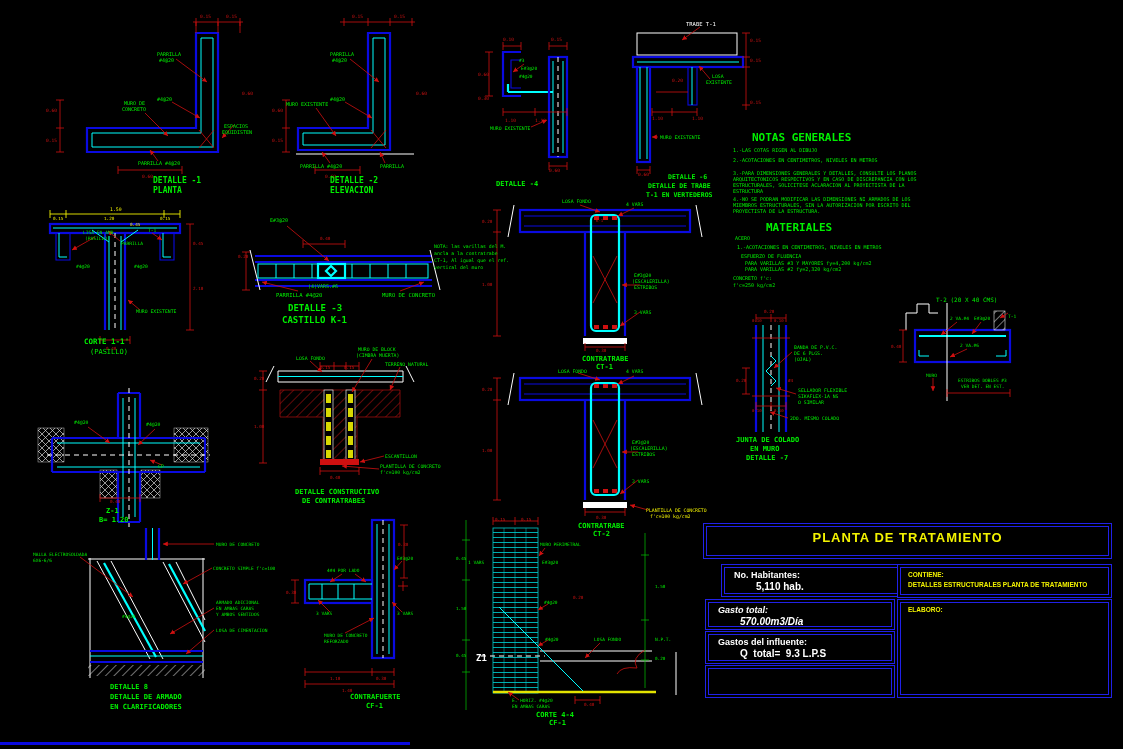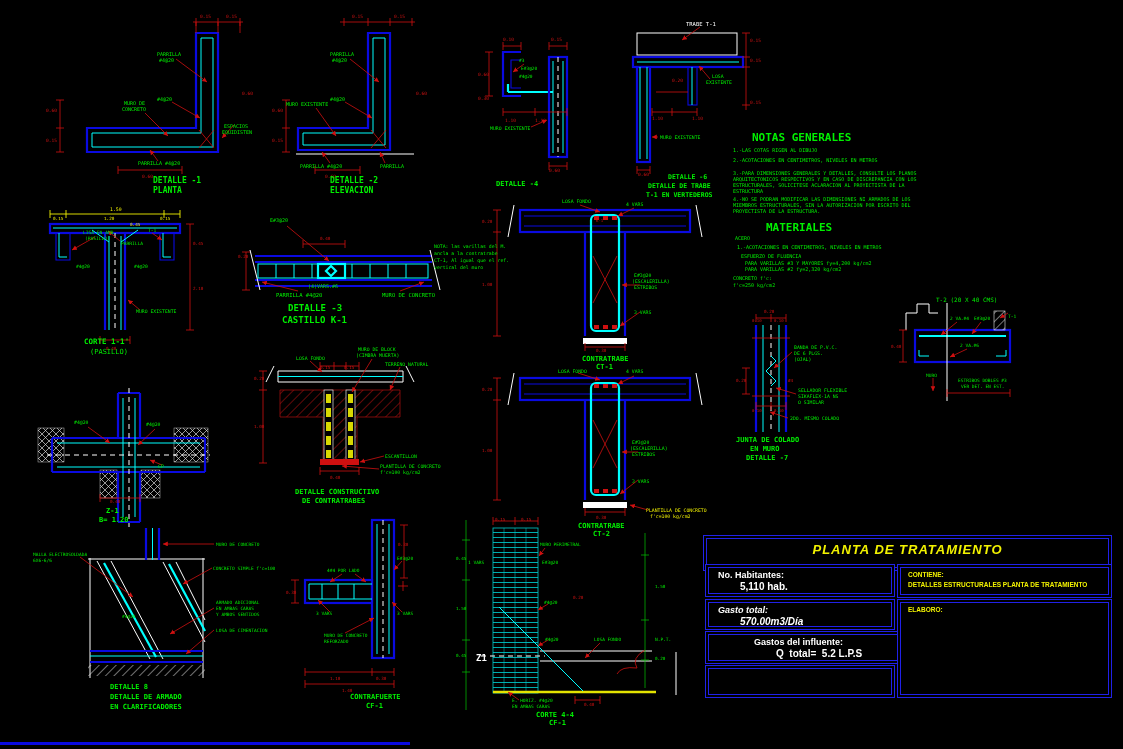--- a/index.html
+++ b/index.html
@@ -537,34 +537,34 @@
         <text x="476" y="661" fill="#ffffff" font-size="9" font-weight="bold">Z1</text>
         <text x="512" y="702" fill="#00f000" font-size="4.5">E. HORIZ. #4@20</text>
         <text x="512" y="708" fill="#00f000" font-size="4.5">EN AMBAS CARAS</text>
         <text x="584" y="706" fill="#d01212" font-size="4.3">0.40</text>
         <text x="536" y="717" fill="#00f000" font-size="7" font-weight="bold">CORTE 4-4</text>
         <text x="549" y="725" fill="#00f000" font-size="7" font-weight="bold">CF-1</text>
       </g>
 </svg>
 
 <div class="tblock" style="left:703px;top:523px;width:413px;height:177px;">
-  <div class="tb-cell" style="left:0;top:12px;width:407px;height:34px;font-style:italic;">
+  <div class="tb-cell" style="left:0;top:0;width:407px;height:34px;">
     <div class="tb-title">PLANTA DE TRATAMIENTO</div>
   </div>
-  <div class="tb-cell" style="left:2px;top:41px;width:188px;height:31px;">
+  <div class="tb-cell" style="left:18px;top:41px;width:188px;height:31px;">
     <div class="tb-label">No. Habitantes:</div>
     <div class="tb-value">5,110 hab.</div>
   </div>
   <div class="tb-cell" style="left:2px;top:76px;width:188px;height:29px;font-style:italic;">
     <div class="tb-label">Gasto total:</div>
     <div class="tb-value">570.00m3/Día</div>
   </div>
-  <div class="tb-cell" style="left:2px;top:108px;width:188px;height:31px;padding-left:36px;">
+  <div class="tb-cell" style="left:2px;top:108px;width:188px;height:31px;">
     <div class="tb-label">Gastos del influente:</div>
-    <div class="tb-value">Q  total=  5.2 L.P.S</div>
+    <div class="tb-value">Q  total=  9.3 L.P.S</div>
   </div>
   <div class="tb-cell" style="left:2px;top:142px;width:188px;height:31px;"></div>
   <div class="tb-cell" style="left:194px;top:41px;width:213px;height:32px;">
     <div class="tb-small">CONTIENE:</div>
     <div class="tb-small2" style="padding-top:3px;">DETALLES ESTRUCTURALES PLANTA DE TRATAMIENTO</div>
   </div>
   <div class="tb-cell" style="left:194px;top:76px;width:213px;height:97px;">
     <div class="tb-small">ELABORO:</div>
   </div>
 </div>

